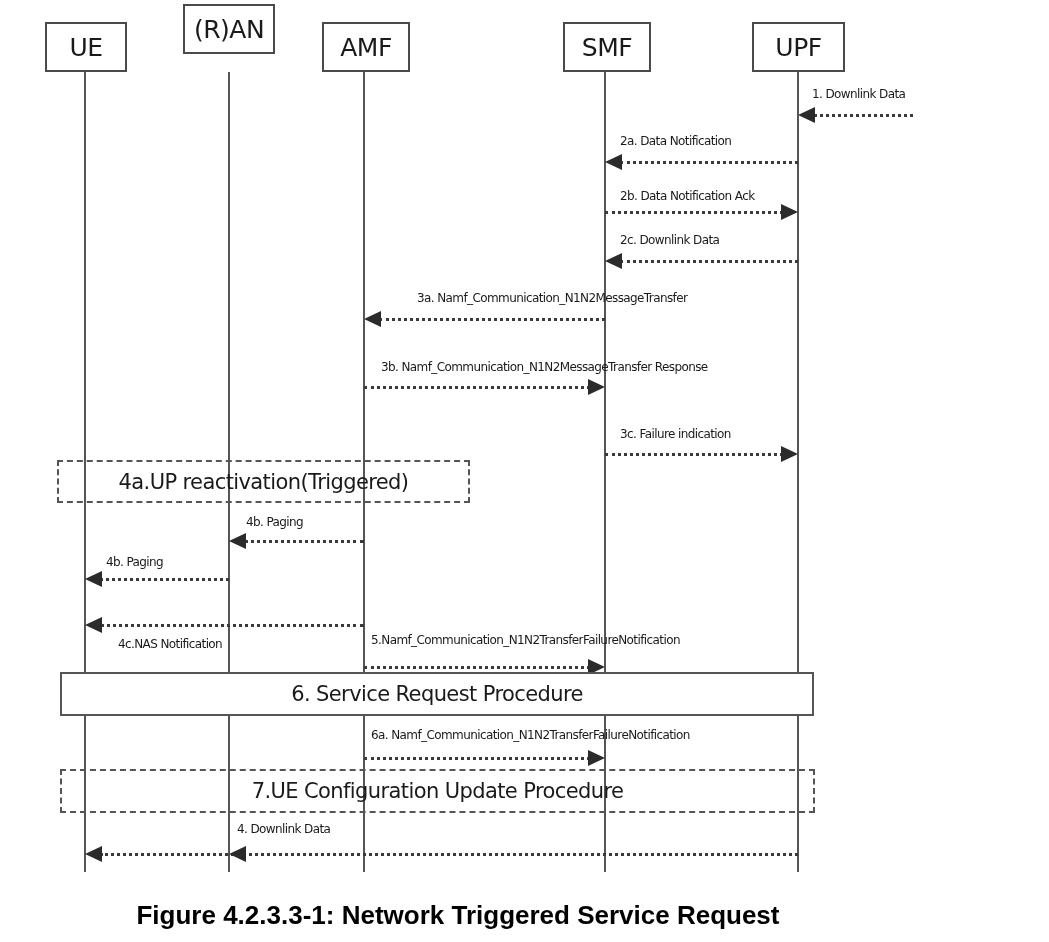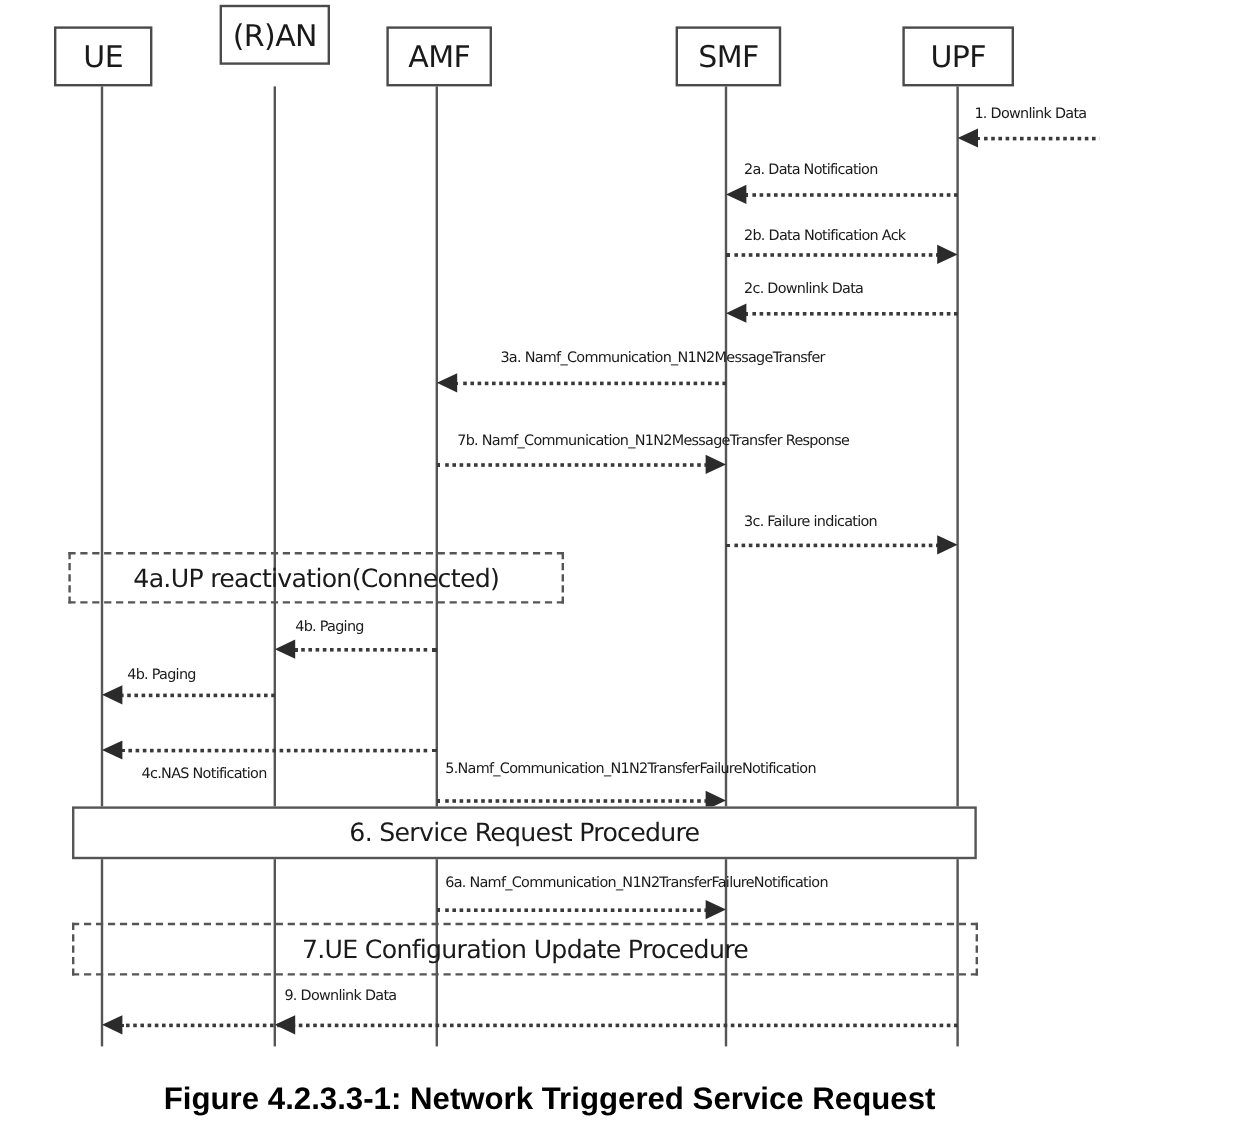--- a/index.html
+++ b/index.html
@@ -72,21 +72,21 @@
       <div class="arrowhead arrow-right" style="top: 204px; left: 781px;"></div>
       <div class="msg-label" style="left: 620px; top: 190px;">2b. Data Notification Ack</div>
       <div class="msg-line" style="left: 620px; top: 260px; width: 178px;"></div>
       <div class="arrowhead arrow-left" style="top: 253px; left: 605px;"></div>
       <div class="msg-label" style="left: 620px; top: 234px;">2c. Downlink Data</div>
       <div class="msg-line" style="left: 379px; top: 318px; width: 226px;"></div>
       <div class="arrowhead arrow-left" style="top: 311px; left: 364px;"></div>
       <div class="msg-label" style="left: 381px; top: 292px; margin-left: 36px;">3a. Namf_Communication_N1N2MessageTransfer</div>
       <div class="msg-line" style="left: 364px; top: 386px; width: 226px;"></div>
       <div class="arrowhead arrow-right" style="top: 379px; left: 588px;"></div>
-      <div class="msg-label" style="left: 381px; top: 361px;">7b. Namf_Communication_N1N2MessageTransfer Response</div>
+      <div class="msg-label" style="left: 381px; top: 361px;">3b. Namf_Communication_N1N2MessageTransfer Response</div>
       <div class="msg-line" style="left: 605px; top: 453px; width: 178px;"></div>
       <div class="arrowhead arrow-right" style="top: 446px; left: 781px;"></div>
       <div class="msg-label" style="left: 620px; top: 428px;">3c. Failure indication</div>
       <div class="msg-line" style="left: 244px; top: 540px; width: 120px;"></div>
       <div class="arrowhead arrow-left" style="top: 533px; left: 229px;"></div>
       <div class="msg-label" style="left: 246px; top: 516px;">4b. Paging</div>
       <div class="msg-line" style="left: 100px; top: 578px; width: 129px;"></div>
       <div class="arrowhead arrow-left" style="top: 571px; left: 85px;"></div>
       <div class="msg-label" style="left: 106px; top: 556px;">4b. Paging</div>
       <div class="msg-line" style="left: 100px; top: 624px; width: 264px;"></div>
@@ -94,25 +94,25 @@
       <div class="msg-label" style="left: 118px; top: 638px;">4c.NAS Notification</div>
       <div class="msg-line" style="left: 364px; top: 666px; width: 226px;"></div>
       <div class="arrowhead arrow-right" style="top: 659px; left: 588px;"></div>
       <div class="msg-label" style="left: 371px; top: 634px;">5.Namf_Communication_N1N2TransferFailureNotification</div>
       <div class="msg-line" style="left: 364px; top: 757px; width: 226px;"></div>
       <div class="arrowhead arrow-right" style="top: 750px; left: 588px;"></div>
       <div class="msg-label" style="left: 371px; top: 729px;">6a. Namf_Communication_N1N2TransferFailureNotification</div>
       <div class="msg-line" style="left: 100px; top: 853px; width: 698px;"></div>
       <div class="arrowhead arrow-left" style="top: 846px; left: 85px;"></div>
       <div class="arrowhead arrow-left" style="top: 846px; left: 229px;"></div>
-      <div class="msg-label" style="left: 237px; top: 823px;">9. Downlink Data</div>
+      <div class="msg-label" style="left: 237px; top: 823px;">4. Downlink Data</div>
     </div>
 
   <div class="proc-box dashed" style="left:57px;top:460px;width:413px;height:43px;">
-    <span class="proc-label">4a.UP reactivation(Connected)</span>
+    <span class="proc-label">4a.UP reactivation(Triggered)</span>
   </div>
   <div class="proc-box solid" style="left:60px;top:672px;width:754px;height:44px;">
     <span class="proc-label">6. Service Request Procedure</span>
   </div>
   <div class="proc-box dashed" style="left:60px;top:769px;width:755px;height:44px;">
     <span class="proc-label">7.UE Configuration Update Procedure</span>
   </div>
 
   <div class="caption" style="top:900px;">Figure 4.2.3.3-1: Network Triggered Service Request</div>
 

